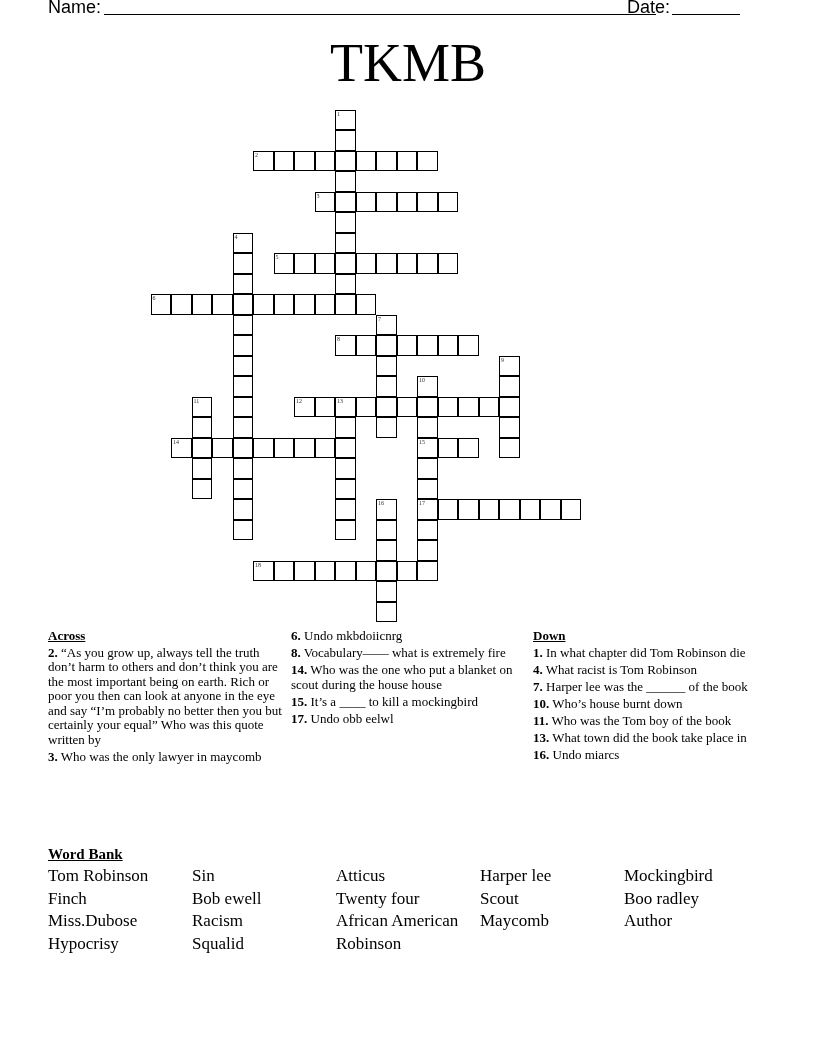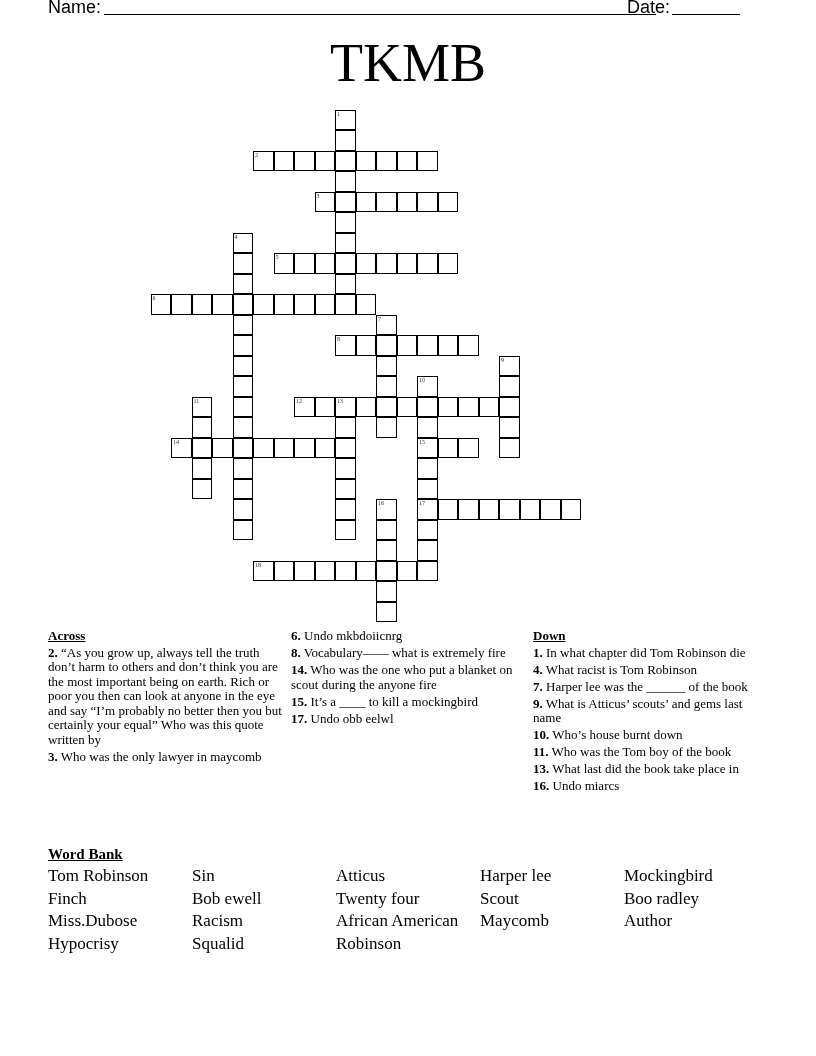--- a/index.html
+++ b/index.html
@@ -209,35 +209,34 @@
   <div class="heading">Across</div>
   <div id="across-list-1">
       <div class="clue"><b>2.</b><span> “As you grow up, always tell the truth don’t harm to others and don’t think you are the most important being on earth. Rich or poor you then can look at anyone in the eye and say “I’m probably no better then you but certainly your equal” Who was this quote written by</span></div>
       <div class="clue"><b>3.</b><span> Who was the only lawyer in maycomb</span></div>
     </div>
 </div>
 <div class="clues col-across2">
   <div id="across-list-2">
       <div class="clue"><b>6.</b><span> Undo mkbdoiicnrg</span></div>
       <div class="clue"><b>8.</b><span> Vocabulary—— what is extremely fire</span></div>
-      <div class="clue"><b>14.</b><span> Who was the one who put a blanket on scout during the anyone fire</span></div>
+      <div class="clue"><b>14.</b><span> Who was the one who put a blanket on scout during the house house</span></div>
       <div class="clue"><b>15.</b><span> It’s a ____ to kill a mockingbird</span></div>
       <div class="clue"><b>17.</b><span> Undo obb eelwl</span></div>
     </div>
 </div>
 <div class="clues col-down">
   <div class="heading">Down</div>
   <div id="down-list">
       <div class="clue"><b>1.</b><span> In what chapter did Tom Robinson die</span></div>
       <div class="clue"><b>4.</b><span> What racist is Tom Robinson</span></div>
       <div class="clue"><b>7.</b><span> Harper lee was the ______ of the book</span></div>
-      <div class="clue"><b>9.</b><span> What is Atticus’ scouts’ and gems last name</span></div>
       <div class="clue"><b>10.</b><span> Who’s house burnt down</span></div>
       <div class="clue"><b>11.</b><span> Who was the Tom boy of the book</span></div>
-      <div class="clue"><b>13.</b><span> What last did the book take place in</span></div>
+      <div class="clue"><b>13.</b><span> What town did the book take place in</span></div>
       <div class="clue"><b>16.</b><span> Undo miarcs</span></div>
     </div>
 </div>
 
 <div class="wordbank">
   <div class="wb-title">Word Bank</div>
   <div class="wb-grid" id="wb-grid">
       <div>Tom Robinson</div>
       <div>Sin</div>
       <div>Atticus</div>

